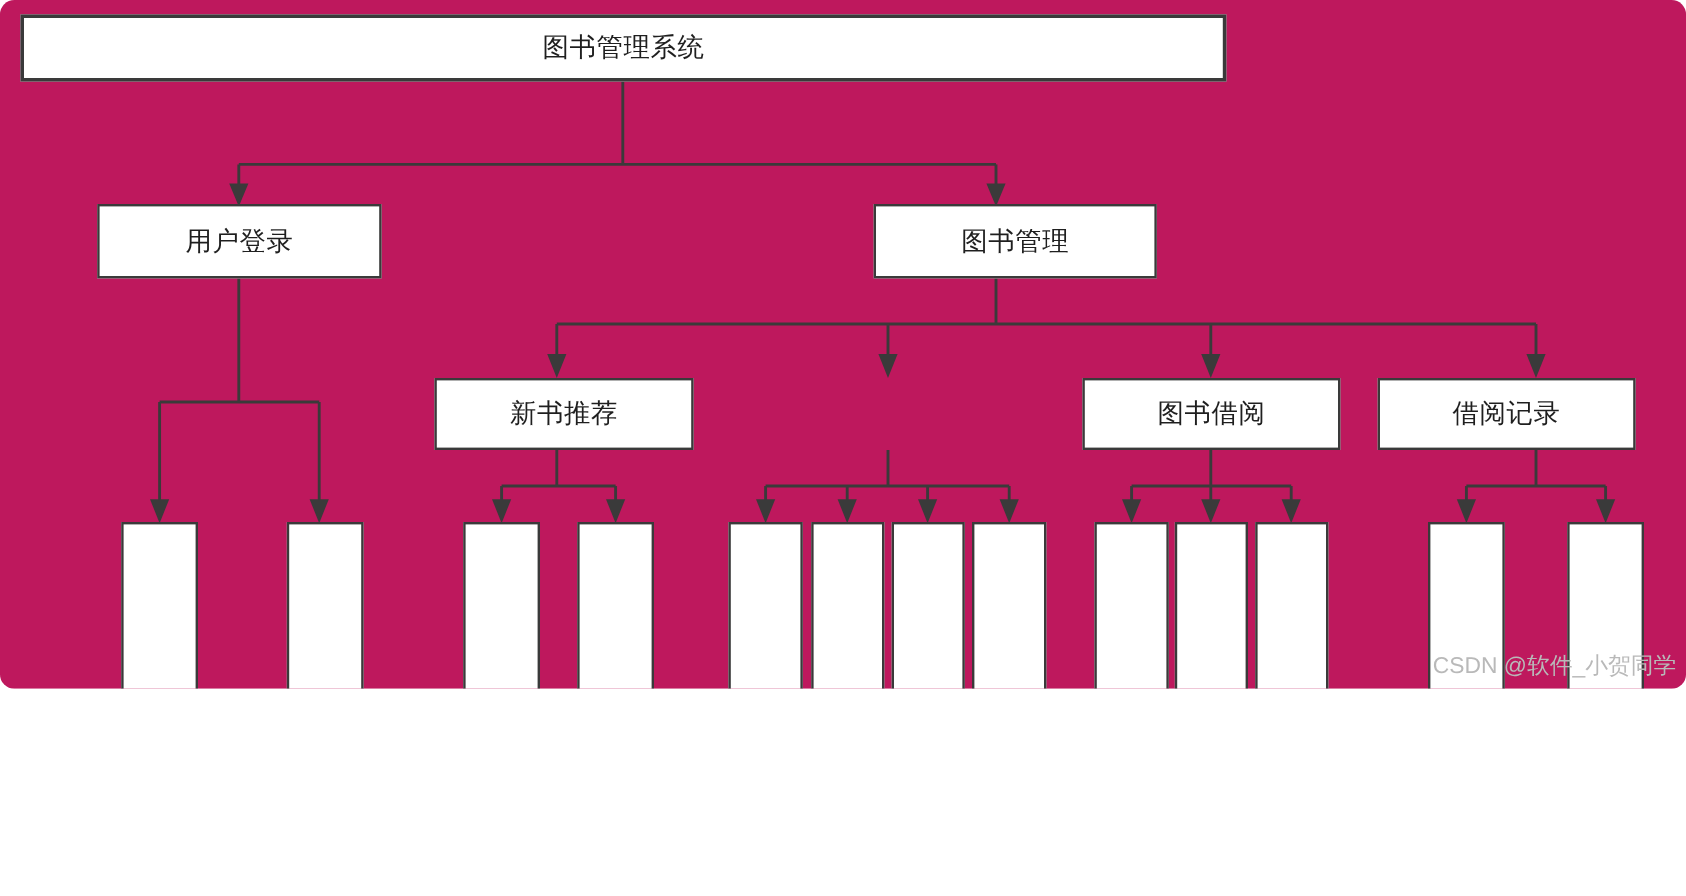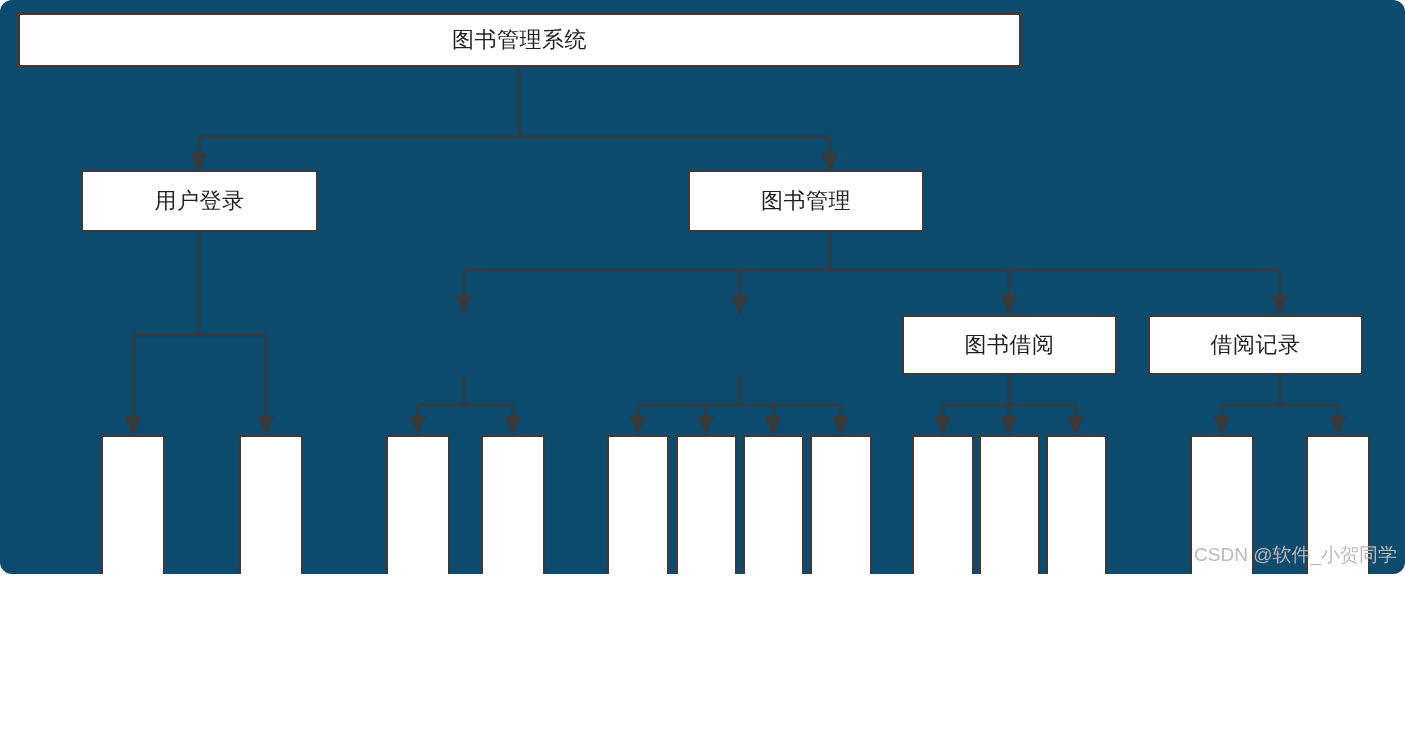--- a/index.html
+++ b/index.html
@@ -8,21 +8,21 @@
     background: #ffffff;
   }
   body {
     font-family: "Liberation Sans", "DejaVu Sans", sans-serif;
     color: #1a1a1a;
   }
   #canvas {
     position: relative;
     width: 1405px;
     height: 574px;
-    background: #0c4a6e;
+    background: #be185d;
     overflow: hidden;
     border-radius: 12px;
   }
   .node {
     position: absolute;
     box-sizing: border-box;
     border: 2px solid #3a3a3a;
     background: #ffffff;
     display: flex;
     align-items: center;
@@ -144,24 +144,27 @@
     <polygon points="1330,416 1346,416 1338,436"></polygon>
   </svg>
 
   <div class="node root" style="left:17px; top:12px; width:1005px; height:56px;">
     <span class="node-label">图书管理系统</span>
   </div>
 
   <div class="node" style="left:81px; top:170px; width:237px; height:62px;">
     <span class="node-label">用户登录</span>
   </div>
-  <div class="node" style="left:688px; top:170px; width:236px; height:62px;">
+  <div class="node" style="left:728px; top:170px; width:236px; height:62px;">
     <span class="node-label">图书管理</span>
   </div>
 
+  <div class="node" style="left:362px; top:315px; width:216px; height:60px;">
+    <span class="node-label">新书推荐</span>
+  </div>
   <div class="node" style="left:902px; top:315px; width:215px; height:60px;">
     <span class="node-label">图书借阅</span>
   </div>
   <div class="node" style="left:1148px; top:315px; width:215px; height:60px;text-align:right;">
     <span class="node-label">借阅记录</span>
   </div>
 
   <div class="node vertical" style="left:101px; top:435px; width:64px; height:300px;">
     <span class="node-label">用户登录</span>
   </div>

